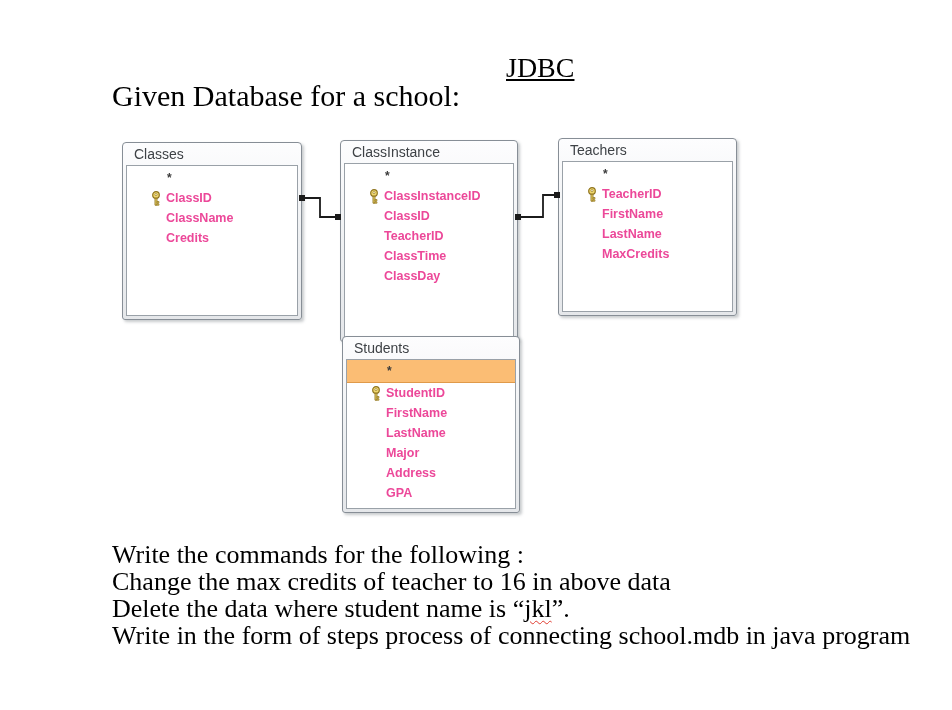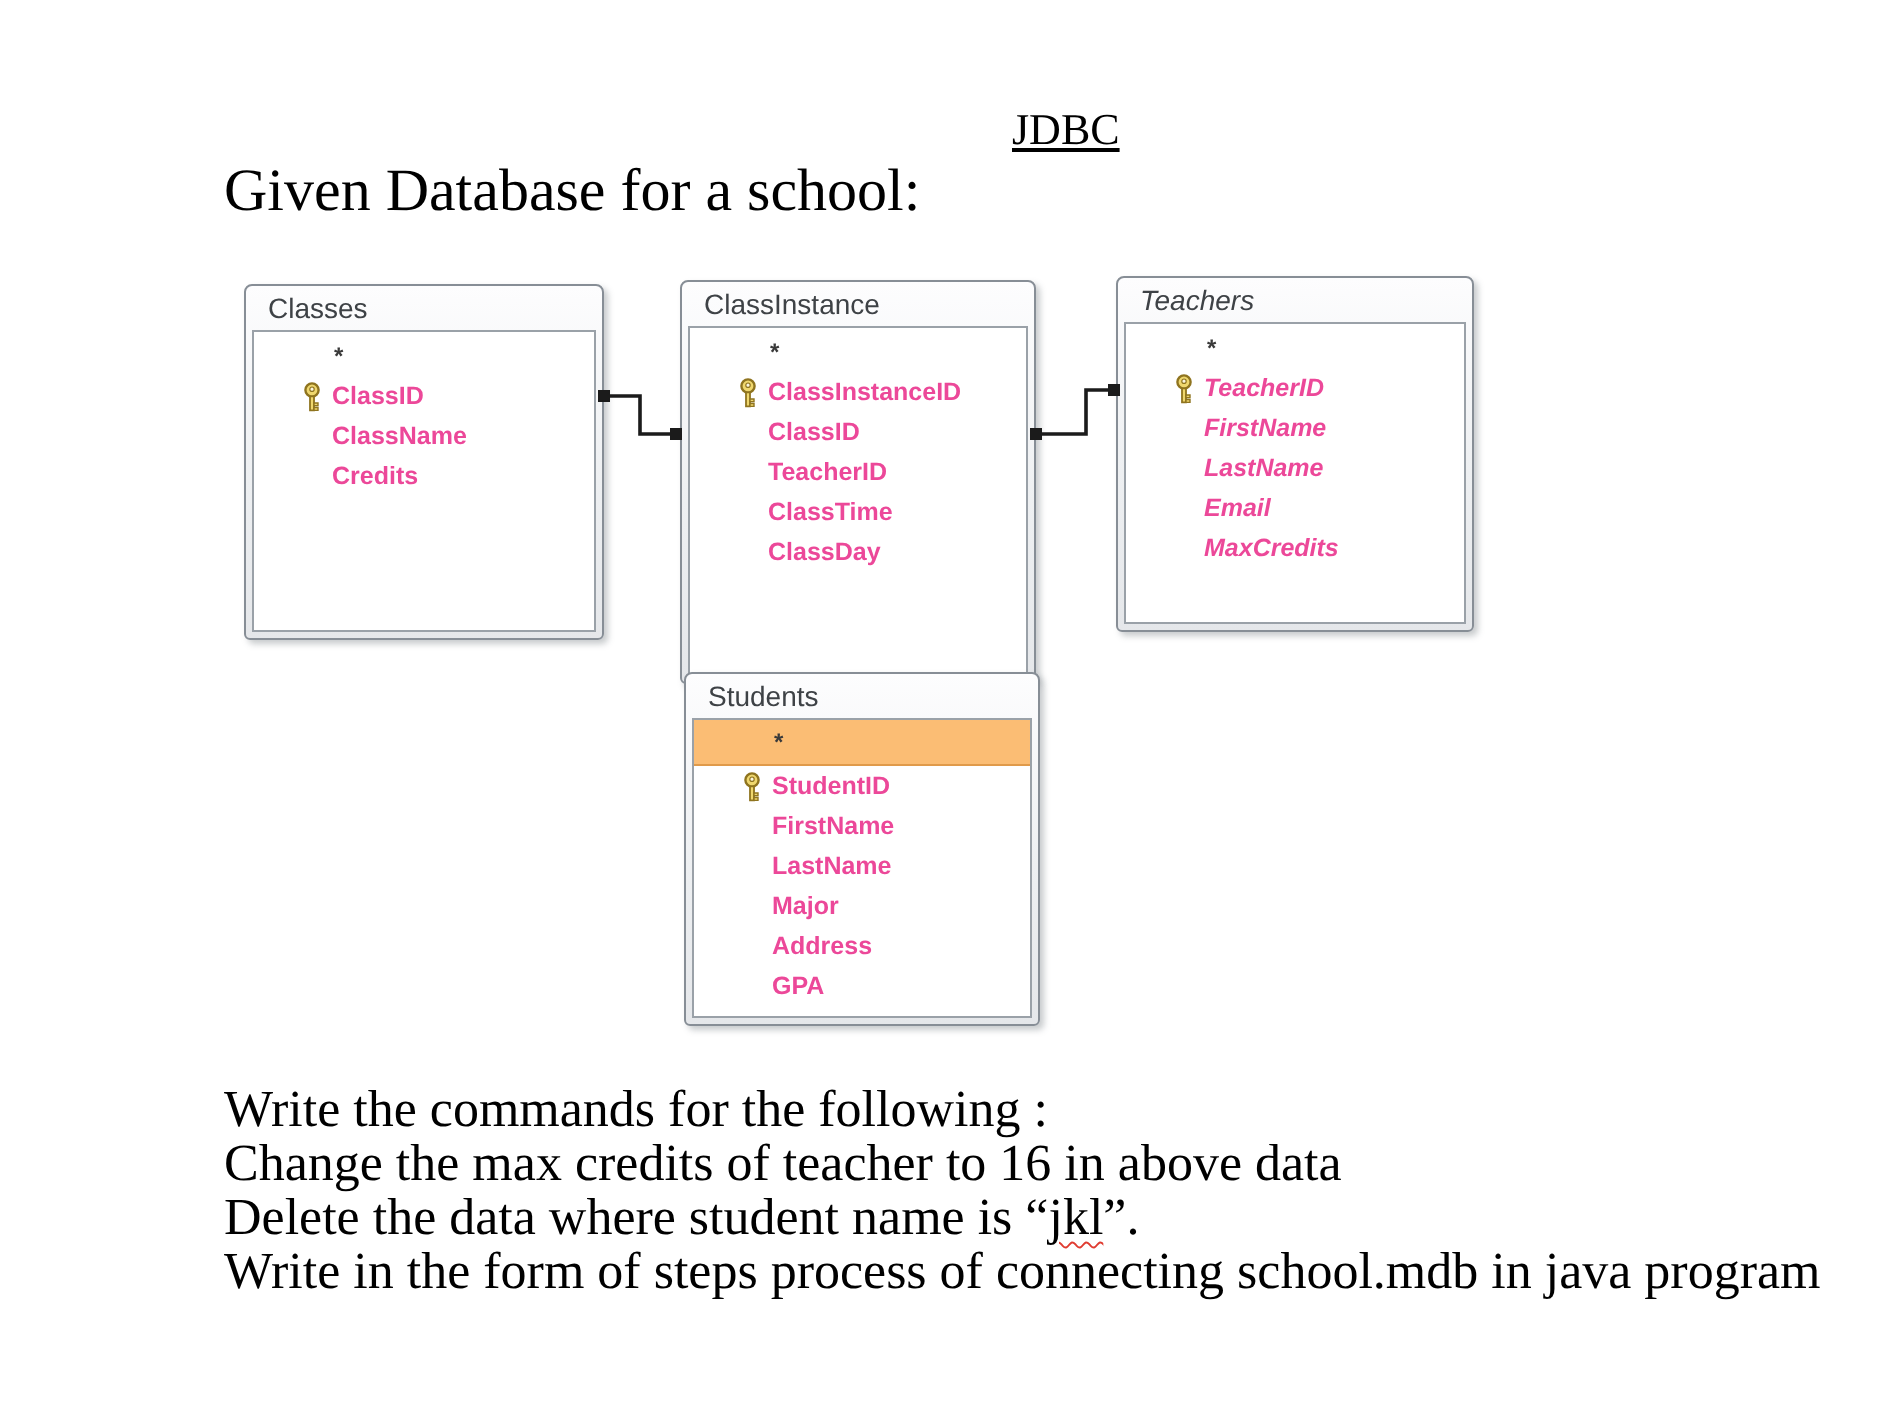--- a/index.html
+++ b/index.html
@@ -5,21 +5,21 @@
   * { margin:0; padding:0; box-sizing:border-box; }
   html,body { background:#ffffff; }
   body {
     width:952px; height:710px; position:relative; overflow:hidden;
     font-family:"Liberation Serif", serif; color:#000;
   }
 
   
   .doc-title {
     position:absolute; left:506px; top:52px;
-    font-size:22px; text-decoration:underline;
+    font-size:28px; text-decoration:underline;
     text-underline-offset:2px;
   }
   .doc-intro {
     position:absolute; left:112px; top:79px;
     font-size:30px;
   }
   .questions {
     position:absolute; left:112px; top:541px;
     font-size:26px; line-height:27px;
   }
@@ -68,21 +68,21 @@
     font-size:12px; font-weight:600; color:#3a3a3a;
   }
   .star-row.selected {
     height:23px;
     background:#fbbd74;
     border-bottom:1px solid #e09a4a;
   }
 
   #tbl-classes       { left:122px; top:142px; width:180px; height:178px; }
   #tbl-classinstance { left:340px; top:140px; width:178px; height:202px; }
-  #tbl-teachers      { left:558px; top:138px; width:179px; height:178px;font-style:italic; }
+  #tbl-teachers      { left:558px; top:138px; width:179px; height:178px; }
   #tbl-students      { left:342px; top:336px; width:178px; height:177px; }
   #tbl-students .tbl-body { padding-top:0; }
 
   
   .connectors {
     position:absolute; left:0; top:0;
     pointer-events:none;
   }
 </style>
 </head>
@@ -172,24 +172,20 @@
       </span>
       <span class="flabel">TeacherID</span>
     </div>
     <div class="row">
       <span class="keycell"></span>
       <span class="flabel">FirstName</span>
     </div>
     <div class="row">
       <span class="keycell"></span>
       <span class="flabel">LastName</span>
-    </div>
-    <div class="row">
-      <span class="keycell"></span>
-      <span class="flabel">Email</span>
     </div>
     <div class="row">
       <span class="keycell"></span>
       <span class="flabel">MaxCredits</span>
     </div>
   </div>
 </div>
 
 <div class="tbl" id="tbl-students">
   <div class="tbl-name">Students</div>

